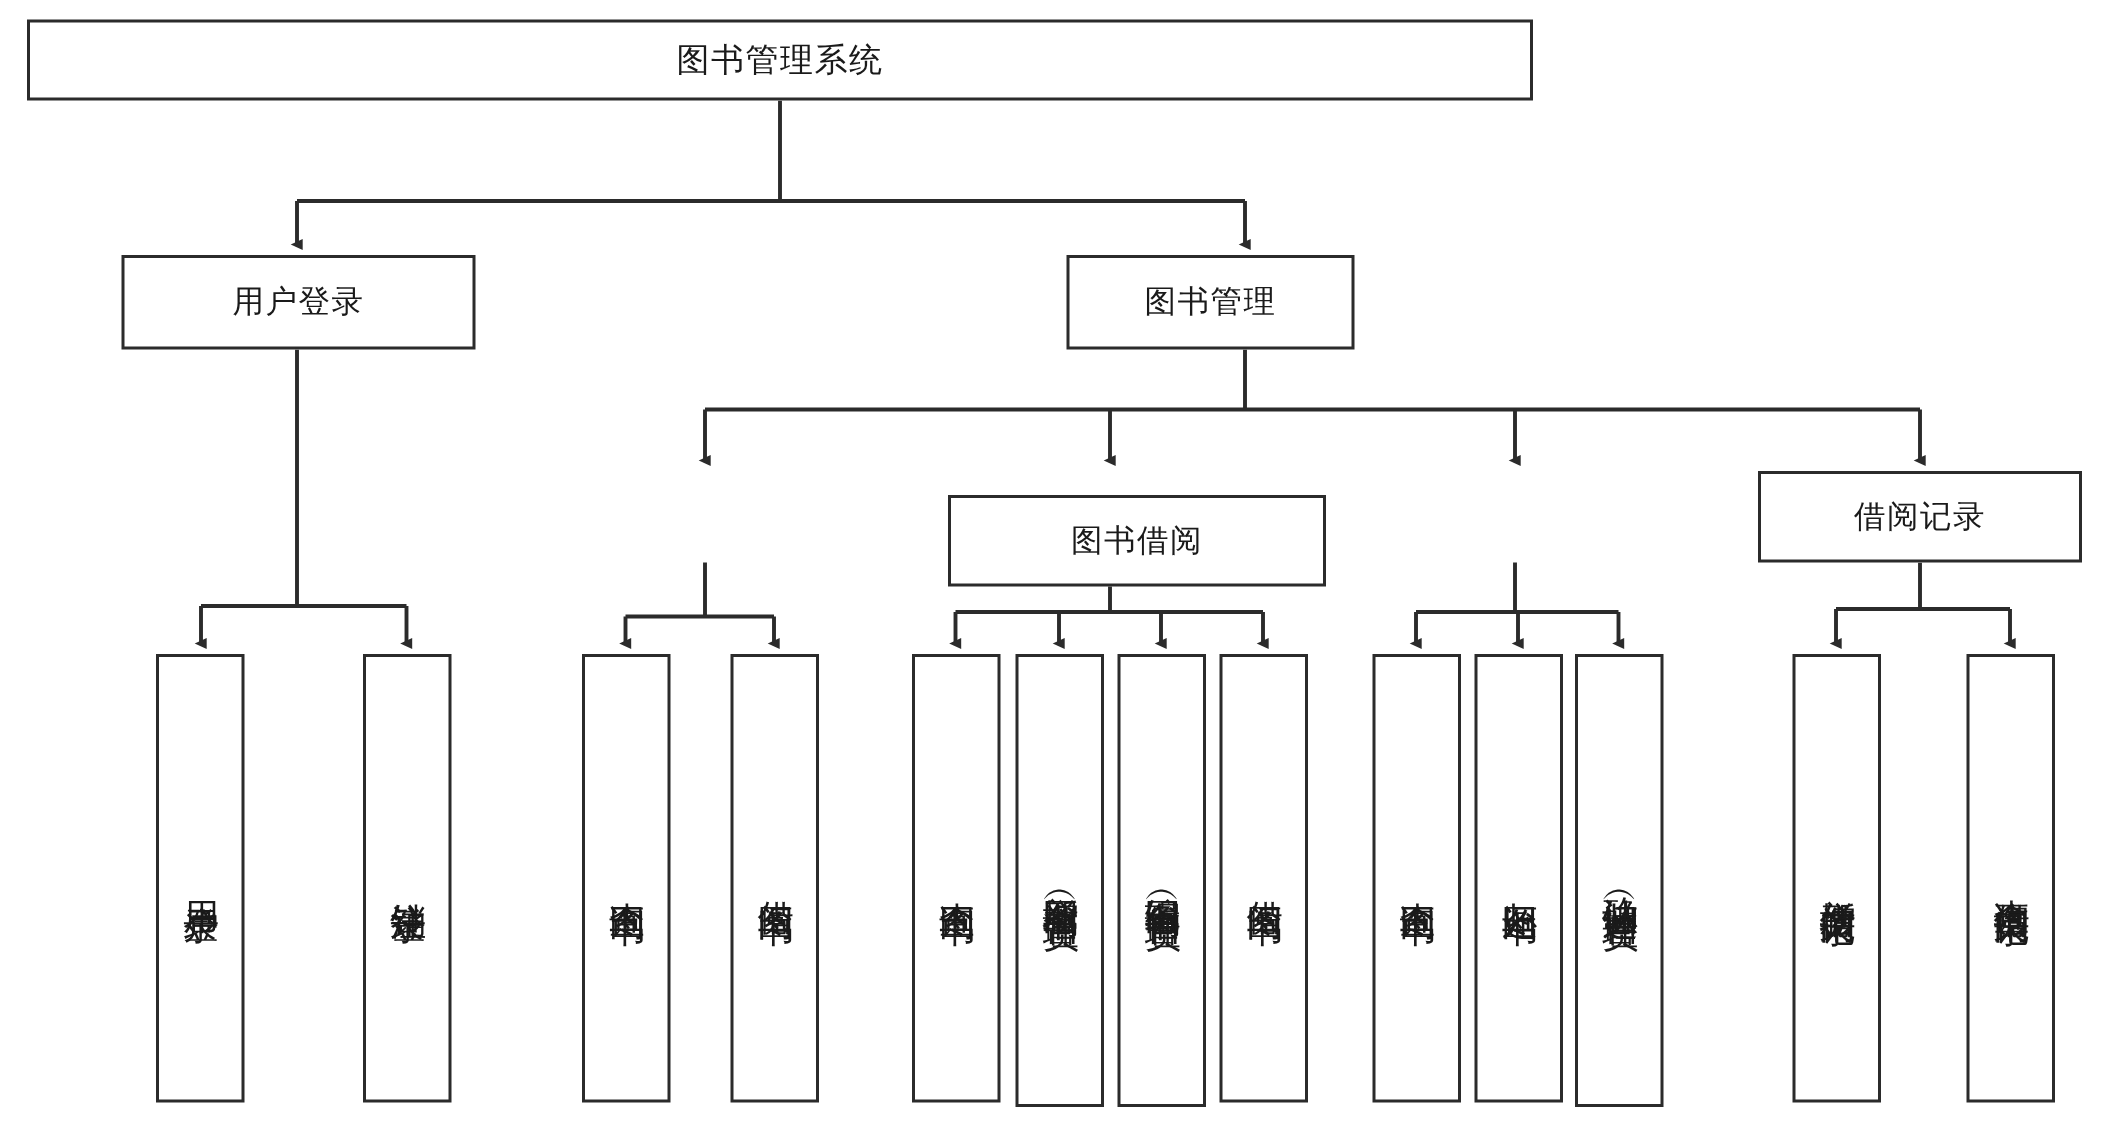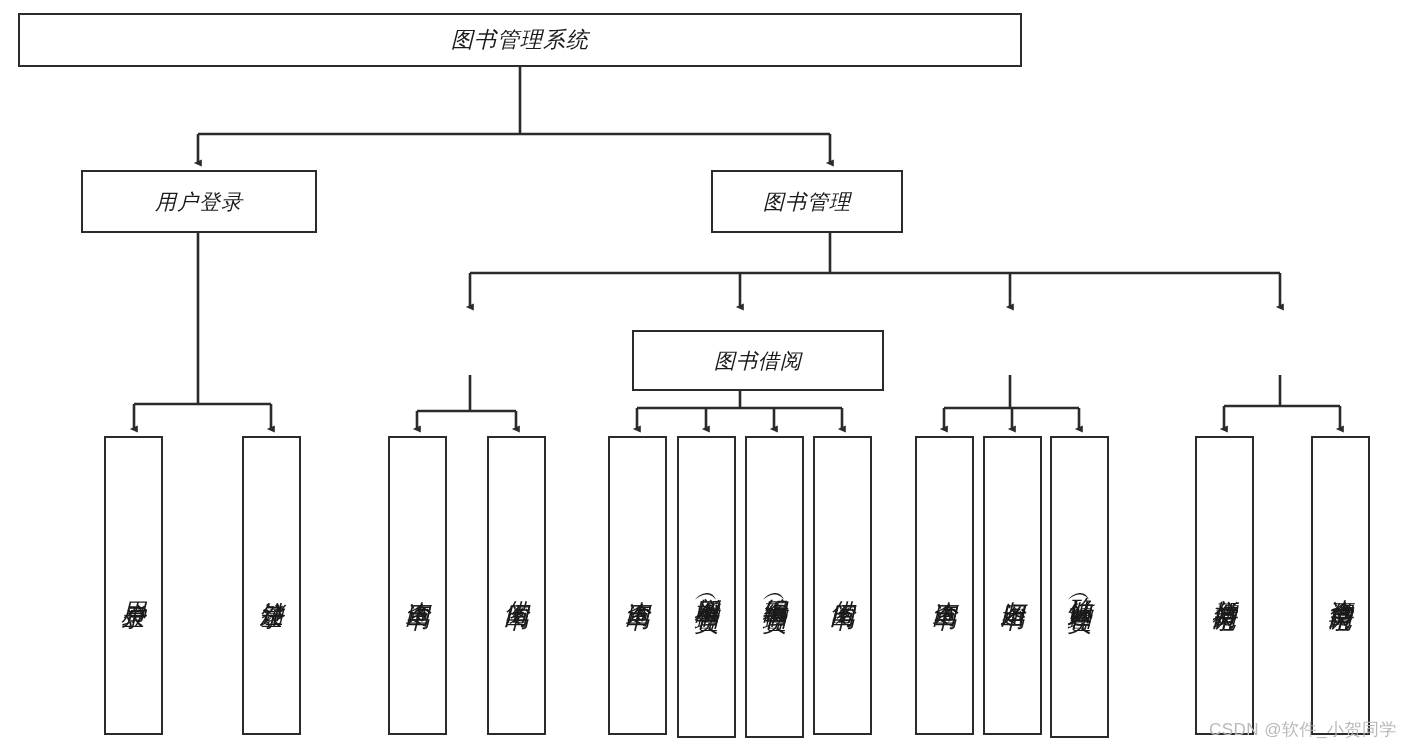--- a/index.html
+++ b/index.html
@@ -4,21 +4,21 @@
 <style>
   html,body{margin:0;padding:0;background:#ffffff;}
   body{width:1405px;height:747px;overflow:hidden;
        font-family:"Liberation Sans","DejaVu Sans",sans-serif;}
   #canvas{position:relative;width:1405px;height:747px;background:#ffffff;}
 
   svg#links{position:absolute;left:0;top:0;width:1405px;height:747px;pointer-events:none;}
 
   .node{position:absolute;box-sizing:border-box;background:#ffffff;
         border:2.5px solid #2b2b2b;display:flex;align-items:center;
-        justify-content:center;color:#1a1a1a;font-style:italic;}
+        justify-content:center;color:#1a1a1a;}
 
   .node.h{font-size:21px;letter-spacing:1px;line-height:1.2;}
   .node.root{font-size:22px;}
 
   .node.v{padding:8px 2px;}
   .node.v .vtext{
       writing-mode:vertical-rl;
       text-orientation:upright;
       font-size:24px;
       line-height:1.06;
@@ -93,20 +93,23 @@
   <div class="node h" style="left:81px;top:170px;width:236px;height:63px;">
     <span>用户登录</span>
   </div>
   <div class="node h" style="left:711px;top:170px;width:192px;height:63px;justify-content:center;">
     <span>图书管理</span>
   </div>
 
   <div class="node h" style="left:632px;top:330px;width:252px;height:61px;">
     <span>图书借阅</span>
   </div>
+  <div class="node h" style="left:1172px;top:314px;width:216px;height:61px;">
+    <span>借阅记录</span>
+  </div>
 
   <div class="node v" style="left:104px;top:436px;width:59px;height:299px;">
     <span class="vtext">用户登录</span>
   </div>
   <div class="node v" style="left:242px;top:436px;width:59px;height:299px;">
     <span class="vtext">注销登录</span>
   </div>
 
   <div class="node v" style="left:388px;top:436px;width:59px;height:299px;">
     <span class="vtext">查询图书</span>
@@ -138,14 +141,13 @@
     <span class="vtext">确认归还（管理员）</span>
   </div>
 
   <div class="node v" style="left:1195px;top:436px;width:59px;height:299px;">
     <span class="vtext">新增借阅记录</span>
   </div>
   <div class="node v" style="left:1311px;top:436px;width:59px;height:299px;">
     <span class="vtext">查询借阅记录</span>
   </div>
 
-  <div id="watermark">CSDN @软件_小贺同学</div>
 </div>
 
 </body></html>

